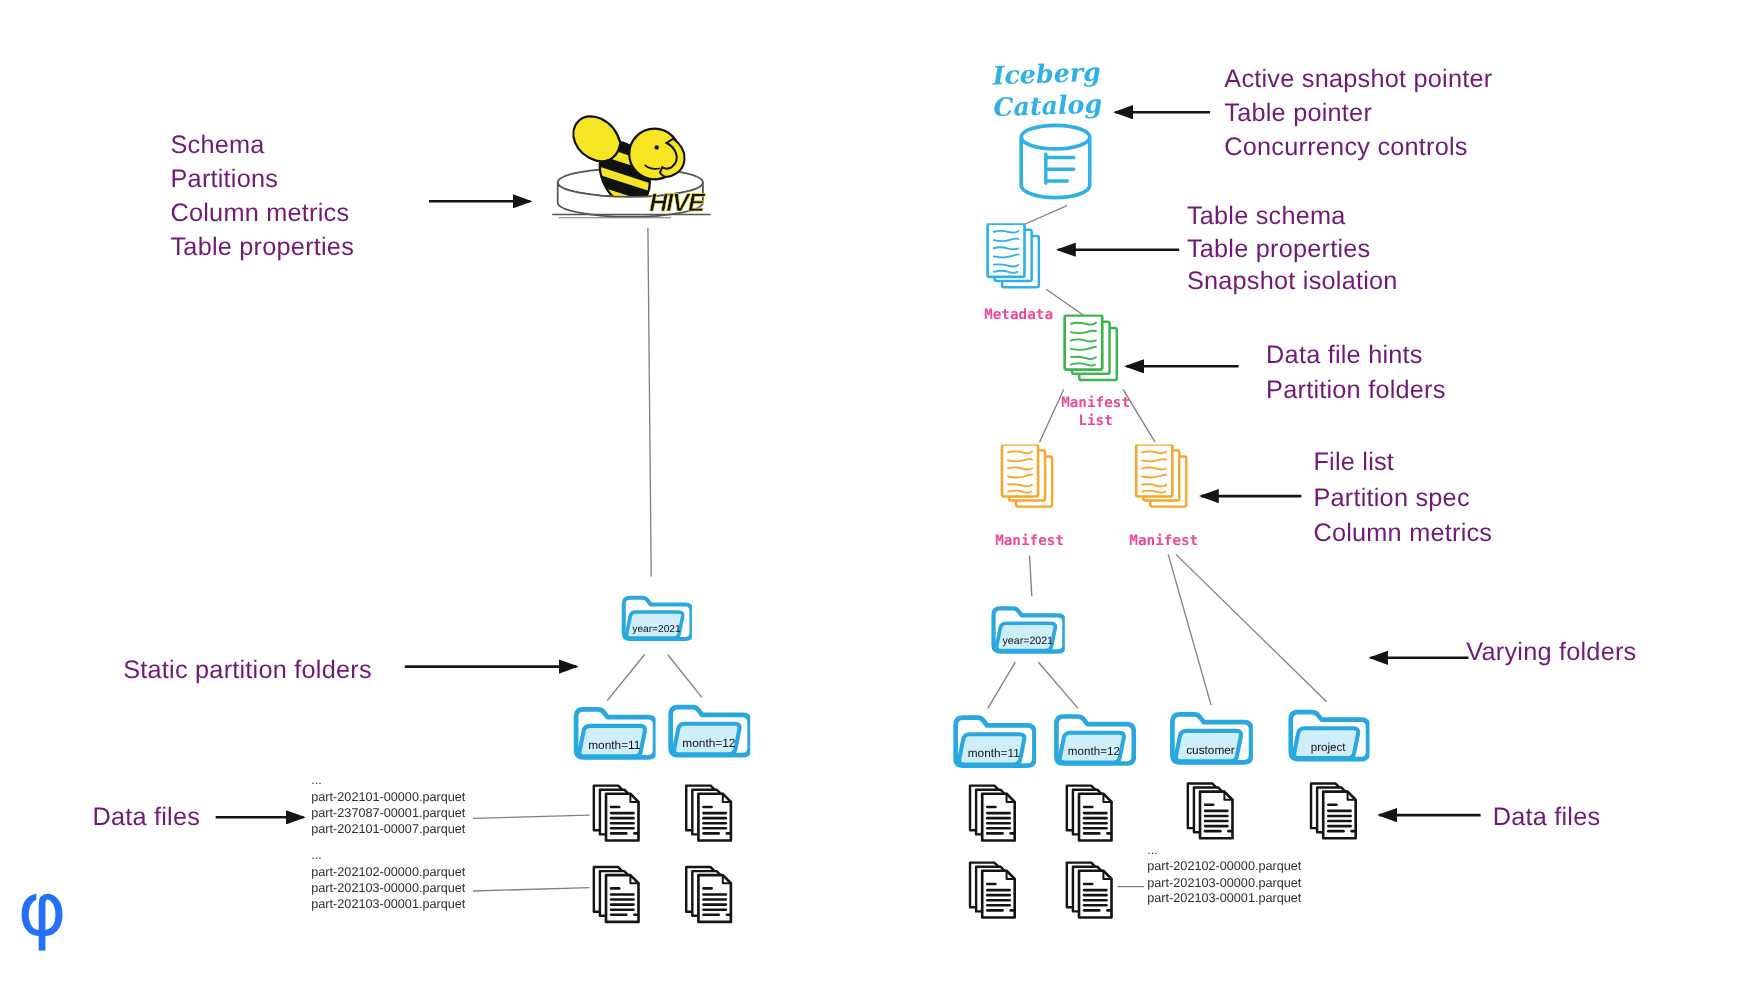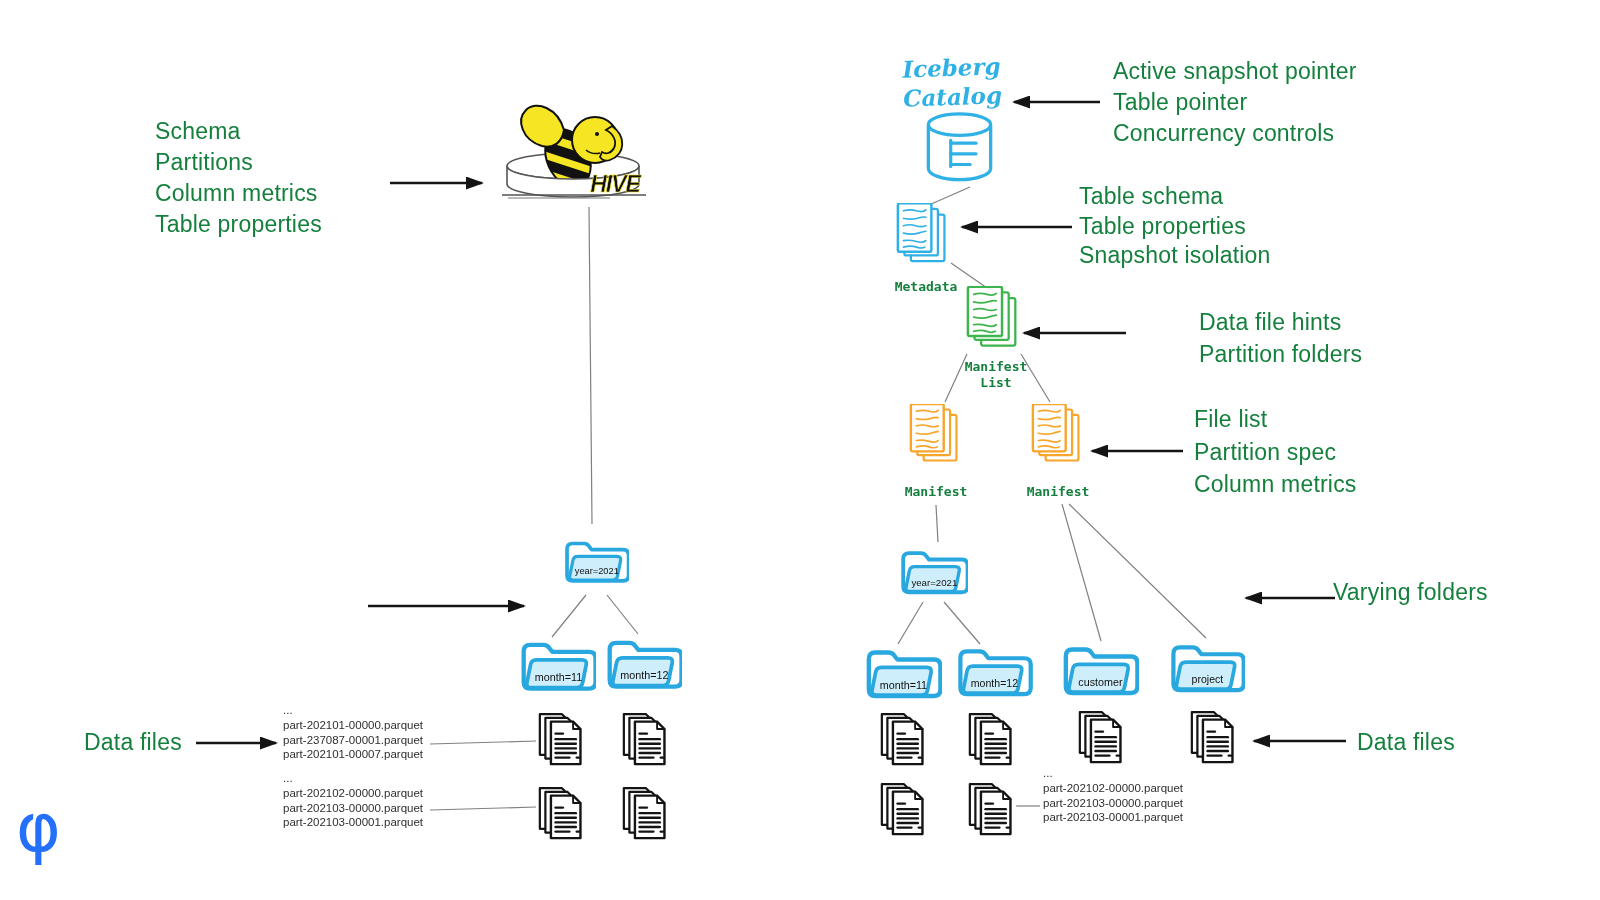--- a/index.html
+++ b/index.html
@@ -1,20 +1,20 @@
 <!DOCTYPE html>
 <html><head>
 <meta charset="utf-8">
 <style>
   html,body{margin:0;padding:0;background:#fff}
   .canvas{position:relative;width:1600px;height:900px;background:#fff;overflow:hidden;
           font-family:"Liberation Sans",sans-serif;color:#1c1c1c}
   .abs{position:absolute}
-  .ann{font-size:23px;line-height:31px;letter-spacing:.2px;color:#15803d;white-space:nowrap}
-  .mono{font-family:"DejaVu Sans Mono",monospace;font-size:13px;font-weight:bold;color:#15803d;
+  .ann{font-size:23px;line-height:31px;letter-spacing:.2px;color:#701a75;white-space:nowrap}
+  .mono{font-family:"DejaVu Sans Mono",monospace;font-size:13px;font-weight:bold;color:#ec4899;
         text-align:center;line-height:15.5px;white-space:nowrap}
   .files{font-size:11.5px;line-height:14.8px;color:#2e2e2e;white-space:nowrap}
   .script{font-family:"DejaVu Serif",serif;font-style:italic;font-weight:bold;color:#2fb1e6;
           font-size:23px;line-height:29px;text-align:center;transform:rotate(-2deg);white-space:nowrap}
   .phi{font-family:"DejaVu Sans",sans-serif;font-size:68px;color:#2470fb;line-height:68px}
   .flabel{font-family:"Liberation Sans",sans-serif;font-size:11.5px;fill:#111;text-anchor:middle}
   svg{display:block}
   .overlay{pointer-events:none}
 </style>
 </head>
@@ -120,20 +120,21 @@
       <path d="M114,30 C128,40 128,58 112,64 C108,65.5 104,64 102,61 L104,56 C108,58.5 113,57.5 116,52 C119,46 116,38 108,34 Z" fill="#f6e522" stroke="#111" stroke-width="1.8"></path>
       <circle cx="99" cy="38" r="2" fill="#111"></circle>
       <path d="M88,54 q6,5 14,3" stroke="#111" fill="none" stroke-width="1.5"></path>
     </g>
     <path d="M9,70 a66,13 0 0 0 132,0 L141,88 a66,13 0 0 1 -132,0 z" fill="#fff" stroke="#555" stroke-width="1.6"></path>
     <path d="M4,99 H148" stroke="#555" stroke-width="1.4" fill="none"></path>
     <path d="M10,102 H112" stroke="#777" stroke-width="1" fill="none"></path>
     <text x="117" y="96" text-anchor="middle" font-family="Liberation Sans, sans-serif" font-size="23" font-weight="bold" font-style="italic" letter-spacing="-1" fill="#101010" stroke="#f6e522" stroke-width="0.6">HIVE</text>
   </svg>
 
+  <div class="abs ann" style="left:112px;top:593px">Static partition folders</div>
 
   <svg class="abs" style="left:563px;top:534px" width="66" height="56" viewBox="0 0 82 62">
     <use href="#fshape"></use>
       <text class="flabel" x="42" y="46.5">year=2021</text>
   </svg>
   <svg class="abs" style="left:519px;top:637px" width="77" height="59" viewBox="0 0 82 62">
     <use href="#fshape"></use>
       <text class="flabel" x="42" y="46.5">month=11</text>
   </svg>
   <svg class="abs" style="left:605px;top:635px" width="77" height="59" viewBox="0 0 82 62">
@@ -203,21 +204,21 @@
   </div>
 
   <svg class="abs" style="left:966px;top:286px;color:#3db54e" width="55" height="66" viewBox="0 0 58 68">
       <use href="#pgs"></use>
     </svg>
   <div class="abs mono" style="left:951px;top:359px;width:90px">
     <div>Manifest</div>
     <div>List</div>
   </div>
 
-  <div class="abs ann" style="left:1199px;top:306px;line-height:32px">
+  <div class="abs ann" style="left:1151px;top:306px;line-height:32px">
     <div>Data file hints</div>
     <div>Partition folders</div>
   </div>
 
   <svg class="abs" style="left:909px;top:404px;color:#f7a52b" width="53" height="62" viewBox="0 0 58 68">
       <use href="#pgs"></use>
     </svg>
   <svg class="abs" style="left:1031px;top:404px;color:#f7a52b" width="53" height="62" viewBox="0 0 58 68">
       <use href="#pgs"></use>
     </svg>

